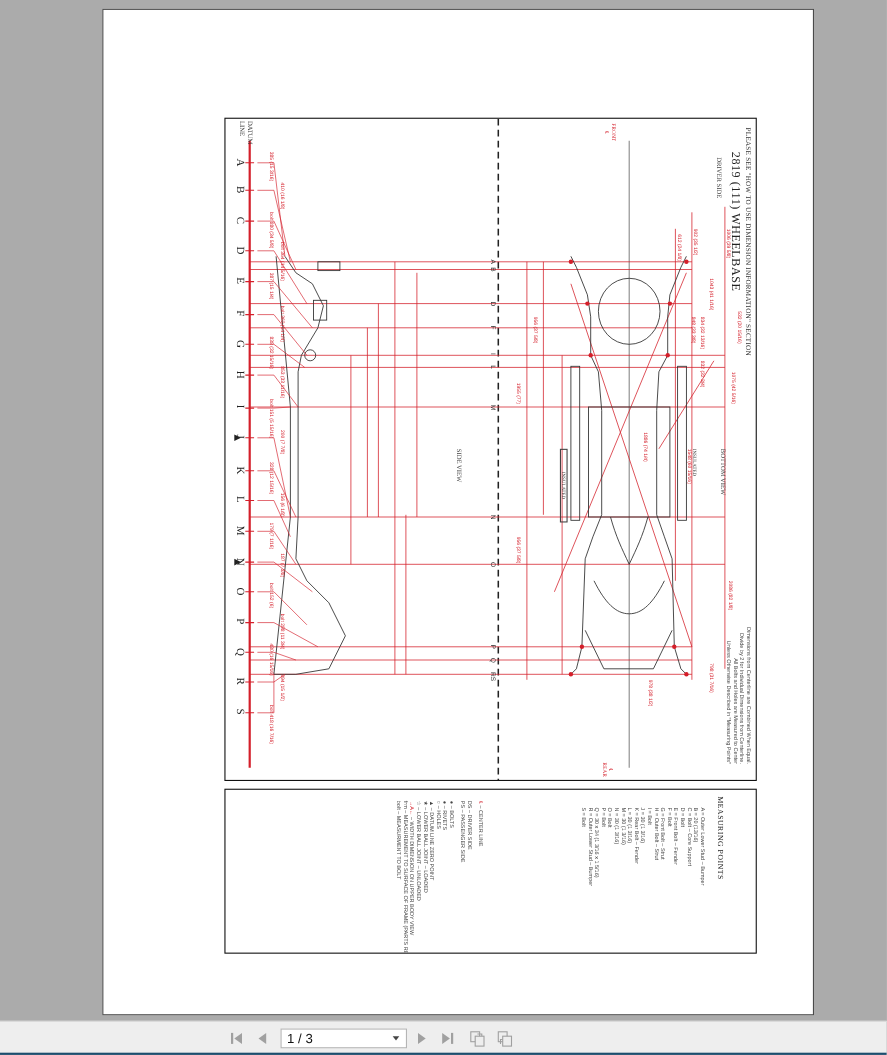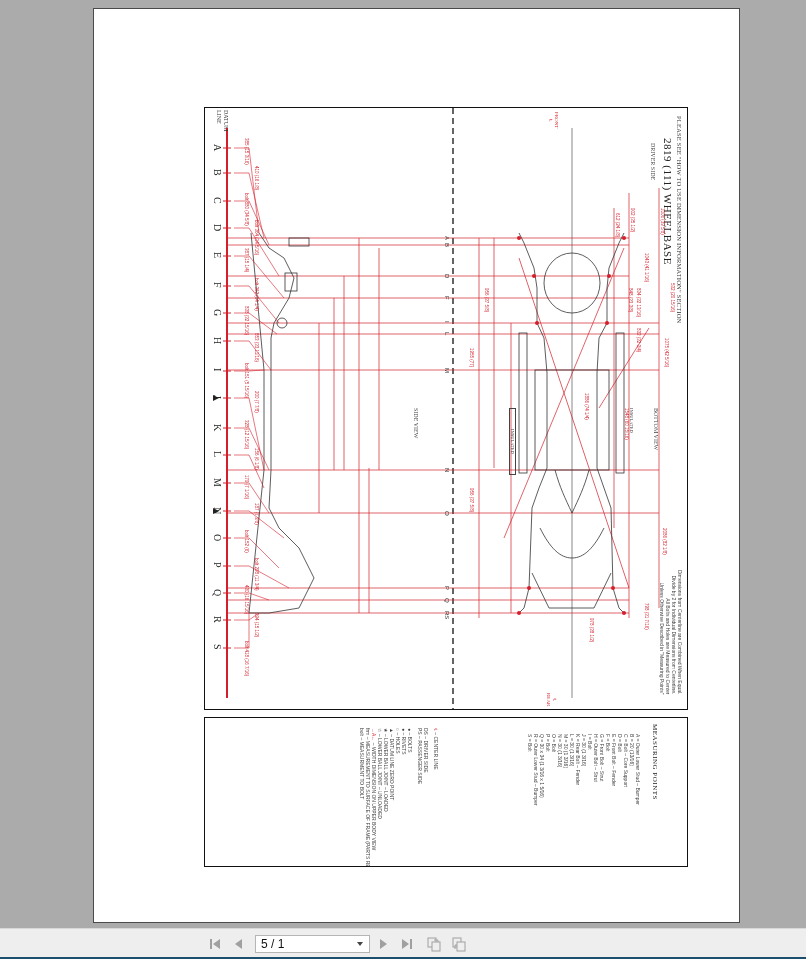--- a/index.html
+++ b/index.html
@@ -334,21 +334,21 @@
         <rect x="3" y="3" width="2" height="10" fill="#a0a0a0"></rect>
         <polygon points="13,3 6,8 13,13" fill="#a0a0a0"></polygon>
       </svg>
   </div>
   <div class="tb-btn" style="left:231px">
     <svg width="16" height="16" viewBox="0 0 16 16" style="position:static">
         <polygon points="11,3 4,8 11,13" fill="#a0a0a0"></polygon>
       </svg>
   </div>
   <div id="page-select">
-    <span>5 / 1</span>
+    <span>1 / 3</span>
     <span class="caret"></span>
   </div>
   <div class="tb-btn" style="left:375px">
     <svg width="16" height="16" viewBox="0 0 16 16" style="position:static">
         <polygon points="5,3 12,8 5,13" fill="#a0a0a0"></polygon>
       </svg>
   </div>
   <div class="tb-btn" style="left:399px">
     <svg width="16" height="16" viewBox="0 0 16 16" style="position:static">
         <polygon points="3,3 10,8 3,13" fill="#a0a0a0"></polygon>

